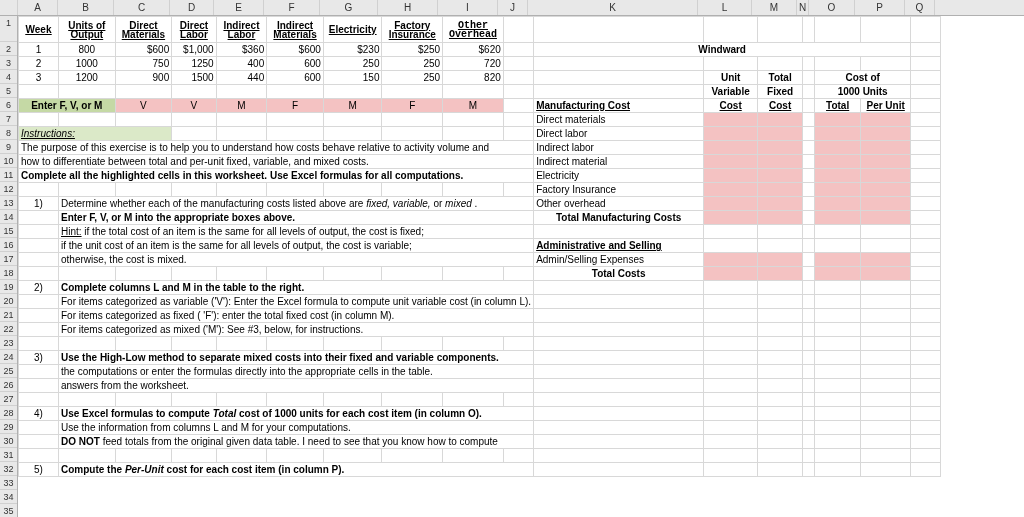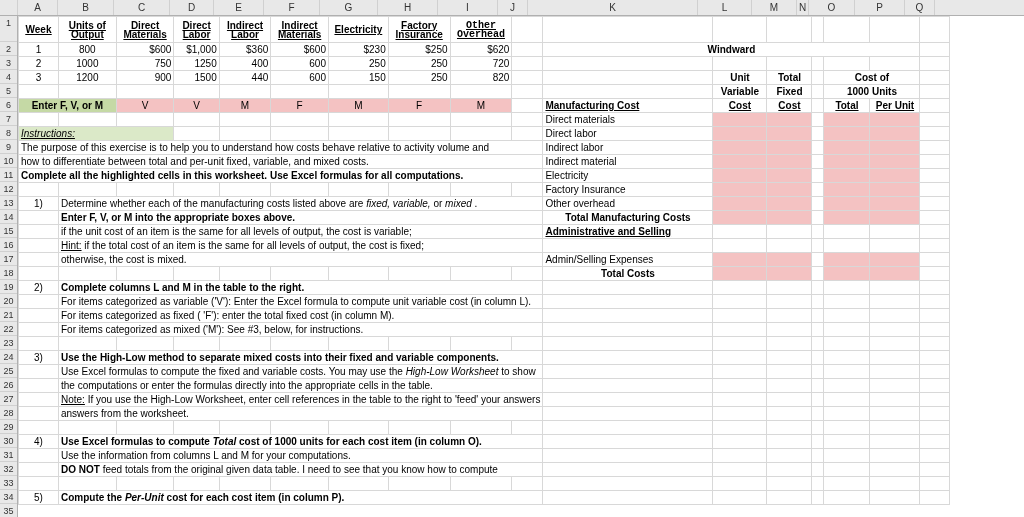--- a/index.html
+++ b/index.html
@@ -371,42 +371,42 @@
               <td class="bold center">Total Manufacturing Costs</td>
               <td class="pink"></td>
               <td class="pink"></td>
               <td></td>
               <td class="pink"></td>
               <td class="pink"></td>
               <td></td>
             </tr>
             <tr>
               <td></td>
+              <td colspan="9"><span class="u">Hint:</span> if the total  cost of an item is the same for all levels of output, the cost is fixed;</td>
+              <td></td>
+              <td></td>
+              <td></td>
+              <td></td>
+              <td></td>
+              <td></td>
+              <td></td>
+            </tr>
+            <tr>
+              <td></td>
               <td colspan="9">if the unit cost of an item is the same for all levels of output, the cost is variable;</td>
               <td class="bold u">Administrative and Selling</td>
               <td></td>
               <td></td>
               <td></td>
               <td></td>
               <td></td>
               <td></td>
             </tr>
             <tr>
               <td></td>
-              <td colspan="9"><span class="u">Hint:</span> if the total  cost of an item is the same for all levels of output, the cost is fixed;</td>
-              <td></td>
-              <td></td>
-              <td></td>
-              <td></td>
-              <td></td>
-              <td></td>
-              <td></td>
-            </tr>
-            <tr>
-              <td></td>
               <td colspan="9">otherwise, the cost is mixed.</td>
               <td>Admin/Selling Expenses</td>
               <td class="pink"></td>
               <td class="pink"></td>
               <td></td>
               <td class="pink"></td>
               <td class="pink"></td>
               <td></td>
             </tr>
             <tr>
@@ -497,43 +497,21 @@
               <td></td>
               <td></td>
               <td></td>
               <td></td>
               <td></td>
               <td></td>
               <td></td>
             </tr>
             <tr>
               <td></td>
-              <td colspan="9">Use Excel formulas to compute the fixed and variable costs. You may use the <i>High-Low Worksheet</i> to show</td>
-              <td></td>
-              <td></td>
-              <td></td>
-              <td></td>
-              <td></td>
-              <td></td>
-              <td></td>
-            </tr>
-            <tr>
-              <td></td>
               <td colspan="9">the computations or enter the formulas directly into the appropriate cells in the table.</td>
-              <td></td>
-              <td></td>
-              <td></td>
-              <td></td>
-              <td></td>
-              <td></td>
-              <td></td>
-            </tr>
-            <tr>
-              <td></td>
-              <td colspan="9"><span class="u">Note:</span> If you use the High-Low Worksheet, enter cell references in the table to the right to 'feed' your answers</td>
               <td></td>
               <td></td>
               <td></td>
               <td></td>
               <td></td>
               <td></td>
               <td></td>
             </tr>
             <tr>
               <td></td>

